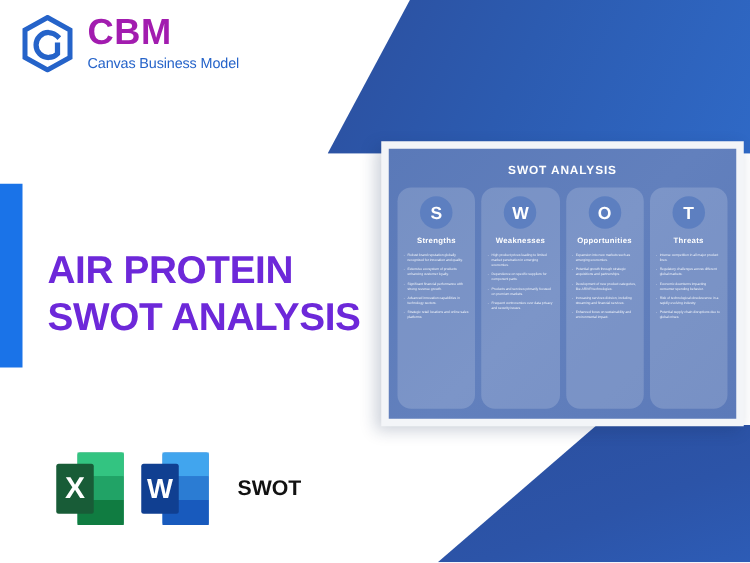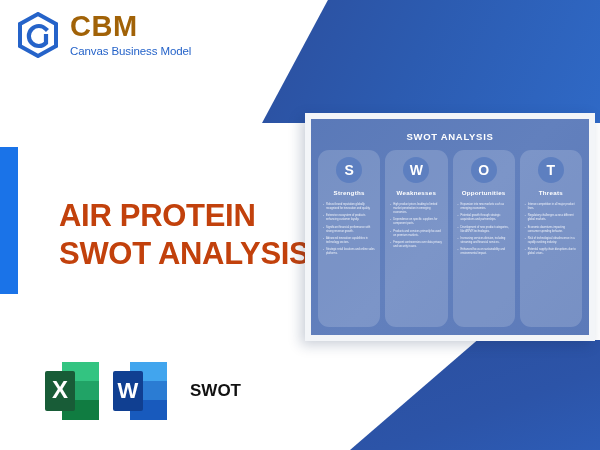--- a/index.html
+++ b/index.html
@@ -62,43 +62,42 @@
   }
   .brand-text {
     display: flex;
     flex-direction: column;
     justify-content: center;
     line-height: 1;
   }
   .brand-title {
     font-size: 29px;
     font-weight: bold;
-    color: #a16207;
+    color: #a21caf;
     letter-spacing: 0.5px;
   }
   .brand-sub {
     font-size: 11.5px;
     font-weight: normal;
     color: #2563c9;
     margin-top: 5px;
     letter-spacing: -0.1px;
   }
 
   
   .headline {
     position: absolute;
     left: 38px;
     top: 176px;
     width: 270px;
     font-size: 31px;
     font-weight: bold;
-    color: #c2410c;
+    color: #6d28d9;
     line-height: 1.22;
     letter-spacing: -0.3px;
-    margin-left: 21px;
   }
   .headline-line { display: block; white-space: nowrap; }
 
   
   .office-row {
     position: absolute;
     left: 44px;
     top: 360px;
     display: flex;
     align-items: center;

